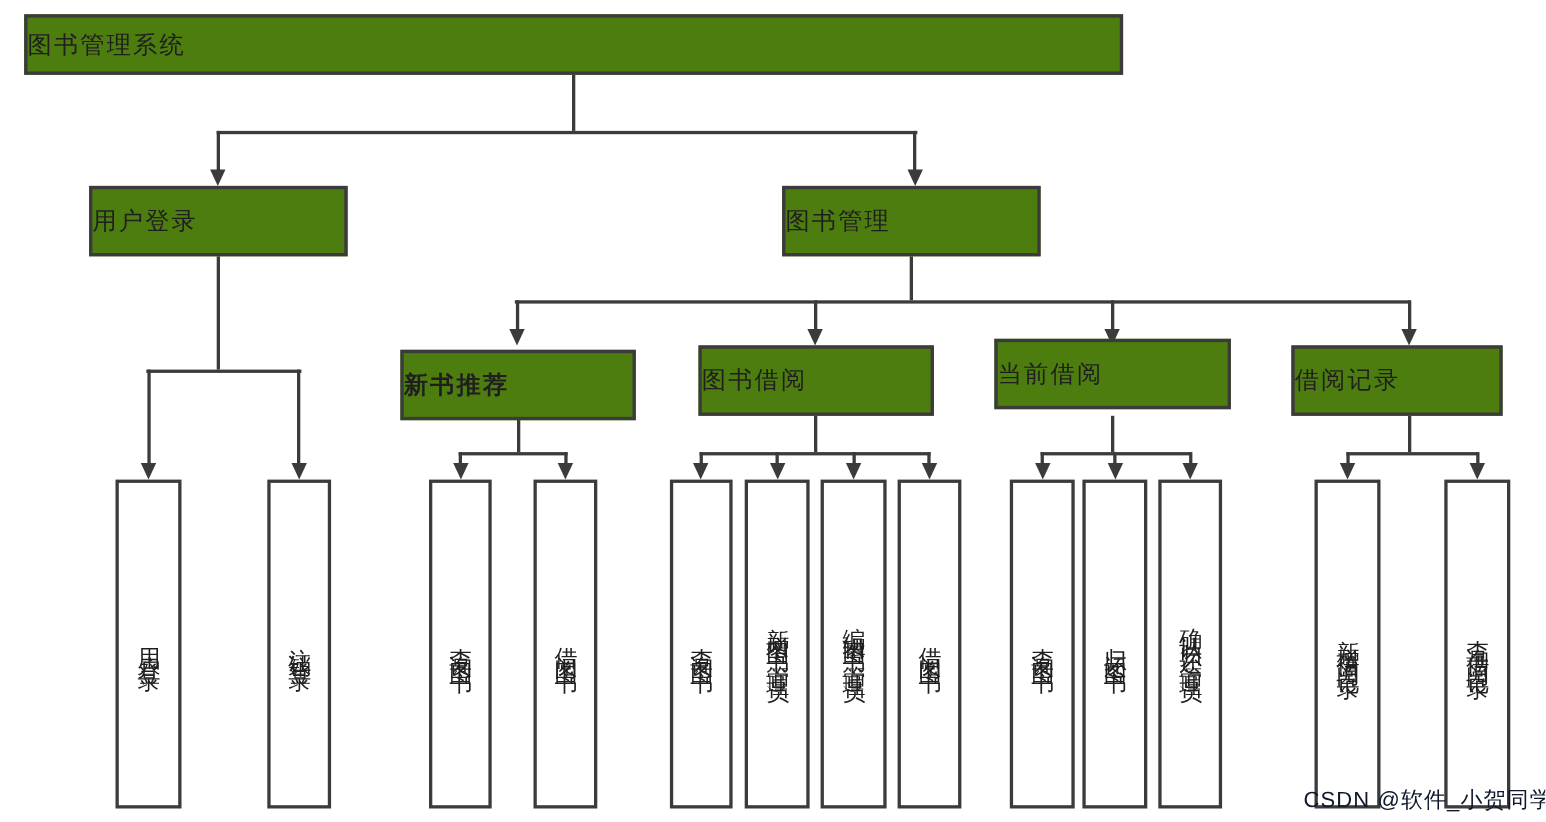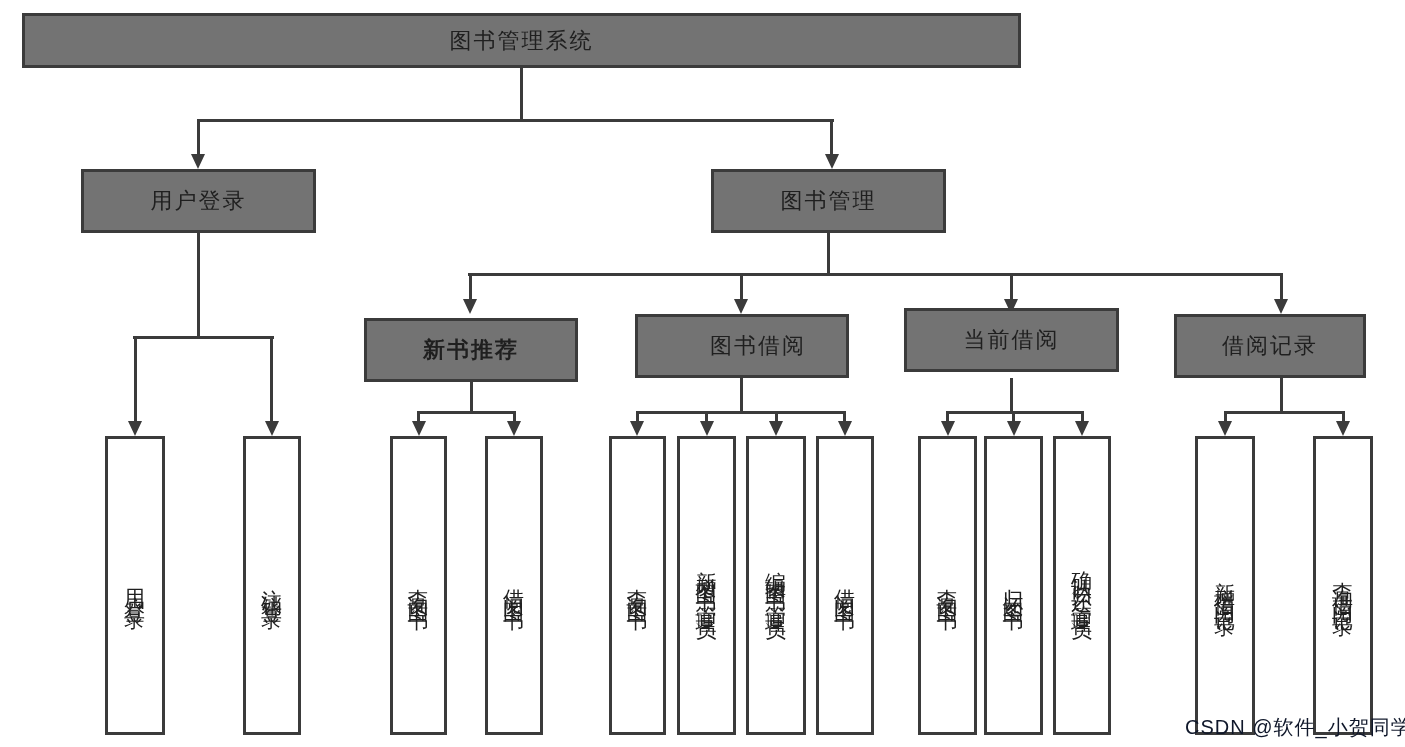--- a/index.html
+++ b/index.html
@@ -13,24 +13,24 @@
     height: 747px;
     background: #ffffff;
     font-family: "Liberation Sans", sans-serif;
     overflow: hidden;
   }
   
   .node {
     position: absolute;
     box-sizing: border-box;
     border: 3px solid #3b3b3b;
-    background: #737373;
+    background: #4d7c0f;
     display: flex;
     align-items: center;
-    justify-content: center;
+    justify-content: flex-start;
     color: #1f1f1f;
     font-size: 22px;
     letter-spacing: 2px;
     z-index: 2;
   }
   .leaf {
     position: absolute;
     box-sizing: border-box;
     border: 3px solid #3b3b3b;
     background: #ffffff;
@@ -114,21 +114,21 @@
   <div class="vline" style="left:740px; top:273px; height:27px;"></div>
   <div class="arrow" style="left:734px; top:299px;"></div>
   <div class="vline" style="left:1010px; top:273px; height:27px;"></div>
   <div class="arrow" style="left:1004px; top:299px;"></div>
   <div class="vline" style="left:1280px; top:273px; height:27px;"></div>
   <div class="arrow" style="left:1274px; top:299px;"></div>
 
   <div class="node" style="left:364px; top:318px; width:214px; height:64px;font-weight:bold;">
     <span>新书推荐</span>
   </div>
-  <div class="node" style="left:635px; top:314px; width:214px; height:64px;padding-left:32px;">
+  <div class="node" style="left:635px; top:314px; width:214px; height:64px;">
     <span>图书借阅</span>
   </div>
   <div class="node" style="left:904px; top:308px; width:215px; height:64px;">
     <span>当前借阅</span>
   </div>
   <div class="node" style="left:1174px; top:314px; width:192px; height:64px;">
     <span>借阅记录</span>
   </div>
 
   <div class="vline" style="left:470px; top:378px; height:33px;"></div>

